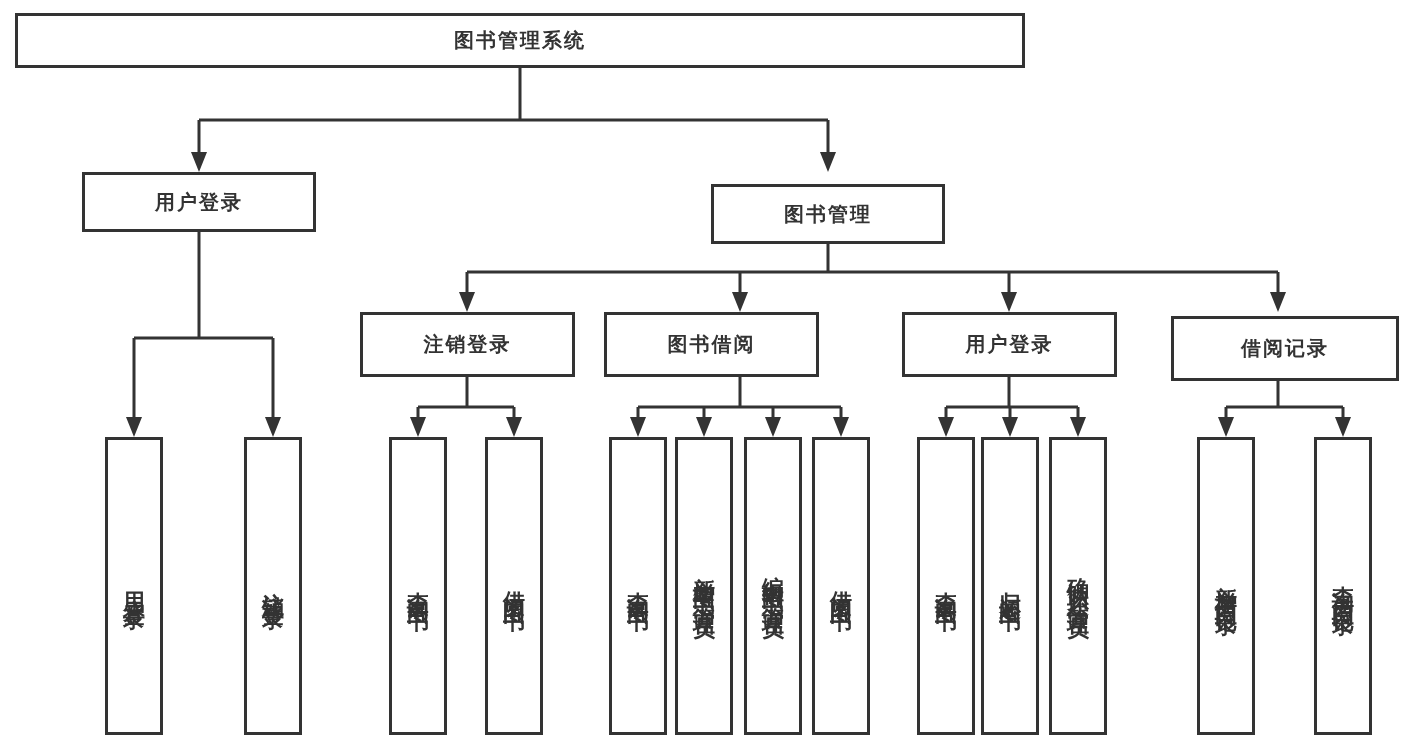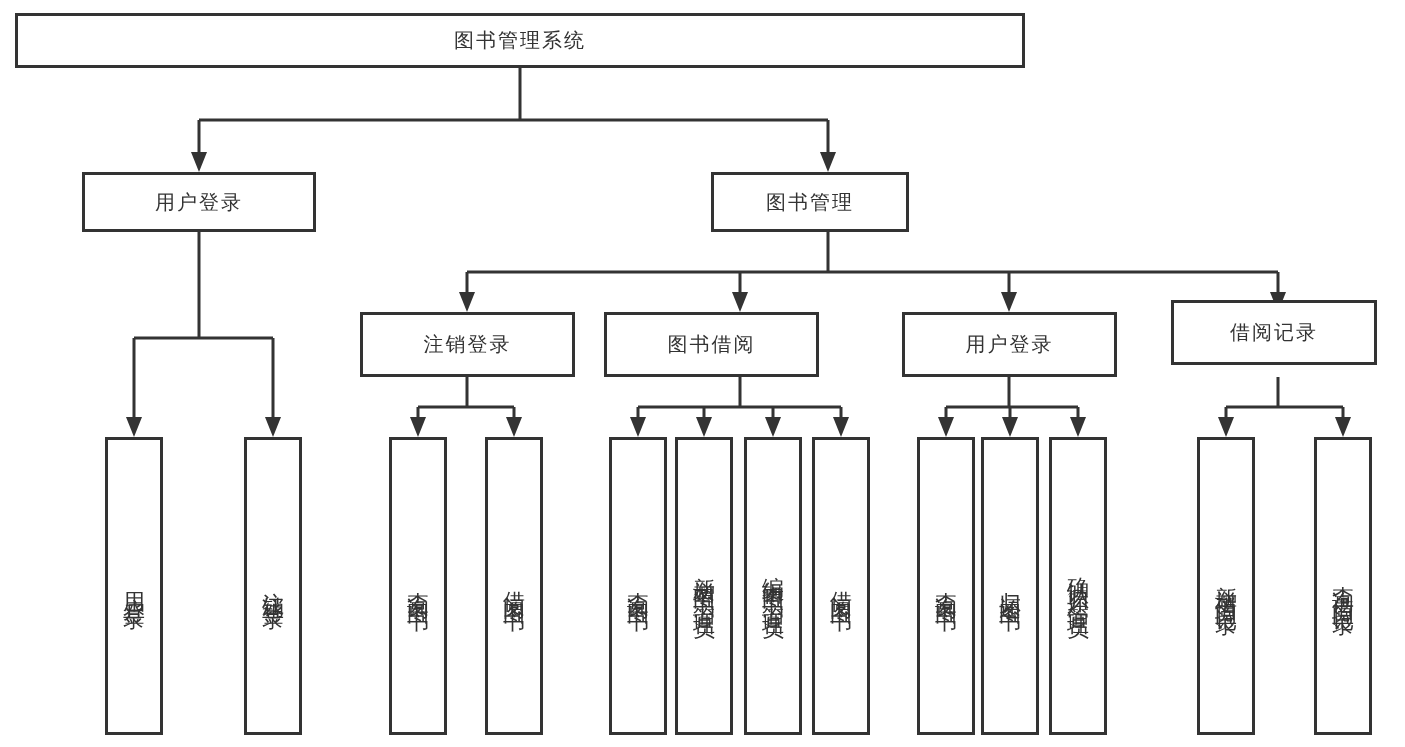--- a/index.html
+++ b/index.html
@@ -9,20 +9,21 @@
     --bg: #ffffff;
   }
   html, body { margin: 0; padding: 0; background: #fff; }
   .canvas {
     position: relative;
     width: 1405px;
     height: 747px;
     background: var(--bg);
     font-family: "Liberation Sans", "DejaVu Sans", sans-serif;
     overflow: hidden;
+    font-weight: bold;
   }
   .connectors {
     position: absolute;
     left: 0; top: 0;
     width: 1405px; height: 747px;
     pointer-events: none;
   }
   .connectors path { stroke: var(--line); stroke-width: 3; fill: none; }
   .connectors polygon { fill: var(--line); }
   .node {
@@ -91,34 +92,34 @@
       </g>
   </svg>
 
   <div class="node" style="left:15px; top:13px; width:1010px; height:55px">
     <span class="lbl">图书管理系统</span>
   </div>
 
   <div class="node" style="left:82px; top:172px; width:234px; height:60px">
     <span class="lbl">用户登录</span>
   </div>
-  <div class="node" style="left:711px; top:172px; width:198px; height:60px">
+  <div class="node" style="left:711px; top:184px; width:234px; height:60px">
     <span class="lbl">图书管理</span>
   </div>
 
   <div class="node" style="left:360px; top:312px; width:215px; height:65px">
     <span class="lbl">注销登录</span>
   </div>
   <div class="node" style="left:604px; top:312px; width:215px; height:65px">
     <span class="lbl">图书借阅</span>
   </div>
   <div class="node" style="left:902px; top:312px; width:215px; height:65px">
     <span class="lbl">用户登录</span>
   </div>
-  <div class="node" style="left:1171px; top:300px; width:206px; height:65px">
+  <div class="node" style="left:1171px; top:316px; width:228px; height:65px">
     <span class="lbl">借阅记录</span>
   </div>
 
   <div class="node vert" style="left:105px; top:437px; width:58px; height:298px">
     <span class="lbl">用户登录</span>
   </div>
   <div class="node vert" style="left:244px; top:437px; width:58px; height:298px">
     <span class="lbl">注销登录</span>
   </div>
 

